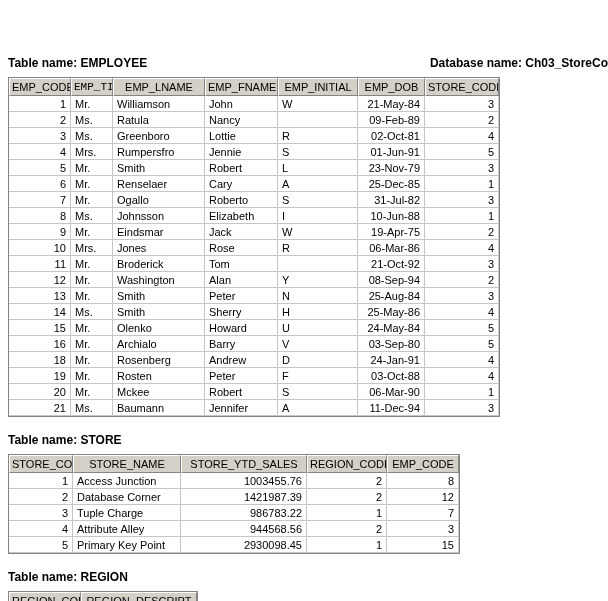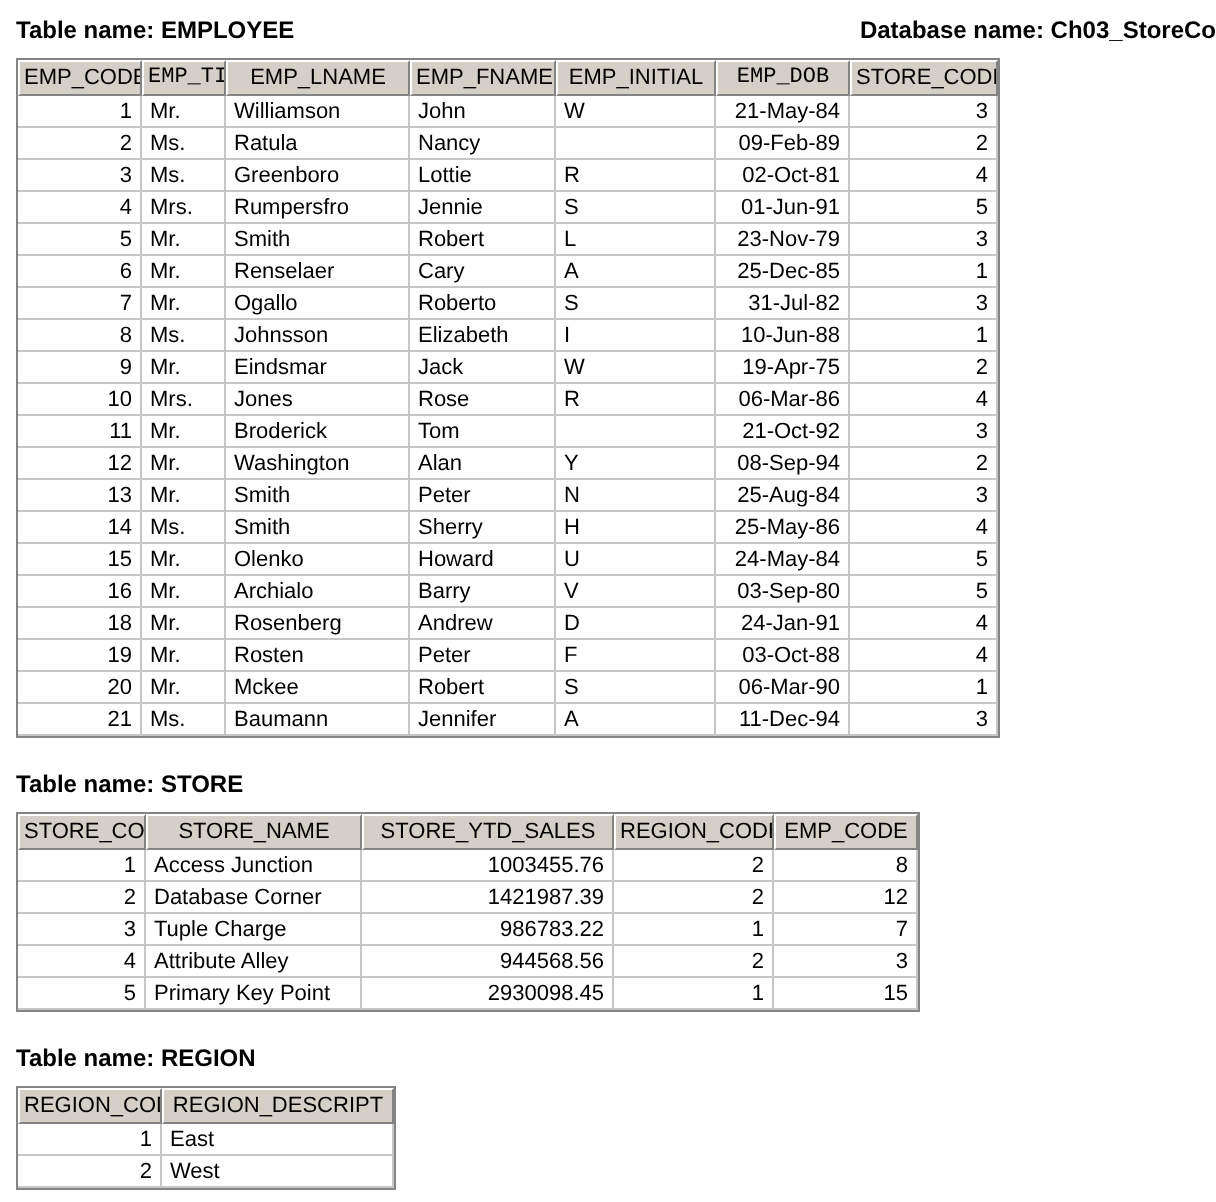--- a/index.html
+++ b/index.html
@@ -18,20 +18,21 @@
     justify-content: space-between;
     align-items: baseline;
     width: 600px;
     margin-bottom: 7px;
   }
   .lbl {
     font-size: 12px;
     font-weight: bold;
     color: #000000;
     white-space: nowrap;
+    margin-top: 48px;
   }
   .section { margin: 16px 0 7px 0; }
 
   table.grid {
     border-collapse: separate;
     border-spacing: 0;
     table-layout: fixed;
     border: 1px solid #848484;
     font-size: 11px;
     color: #000000;
@@ -62,21 +63,21 @@
     text-align: left;
   }
 
   
   .tbl-employee { width: 490px; }
   .tbl-employee th:nth-child(1) { width: 62px; }
   .tbl-employee th:nth-child(2) { width: 42px; font-family: Liberation Mono, monospace; }
   .tbl-employee th:nth-child(3) { width: 92px; text-align: center; }
   .tbl-employee th:nth-child(4) { width: 73px; }
   .tbl-employee th:nth-child(5) { width: 80px; }
-  .tbl-employee th:nth-child(6) { width: 67px; font-family: Liberation Mono, monospace; }
+  .tbl-employee th:nth-child(6) { width: 67px; }
   .tbl-employee th:nth-child(7) { width: 74px; }
   .tbl-employee td:nth-child(1),
   .tbl-employee td:nth-child(6),
   .tbl-employee td:nth-child(7) { text-align: right; }
 
   
   .tbl-store { width: 436px; }
   .tbl-store th:nth-child(1) { width: 64px; }
   .tbl-store th:nth-child(2) { width: 108px; }
   .tbl-store th:nth-child(3) { width: 126px; }

